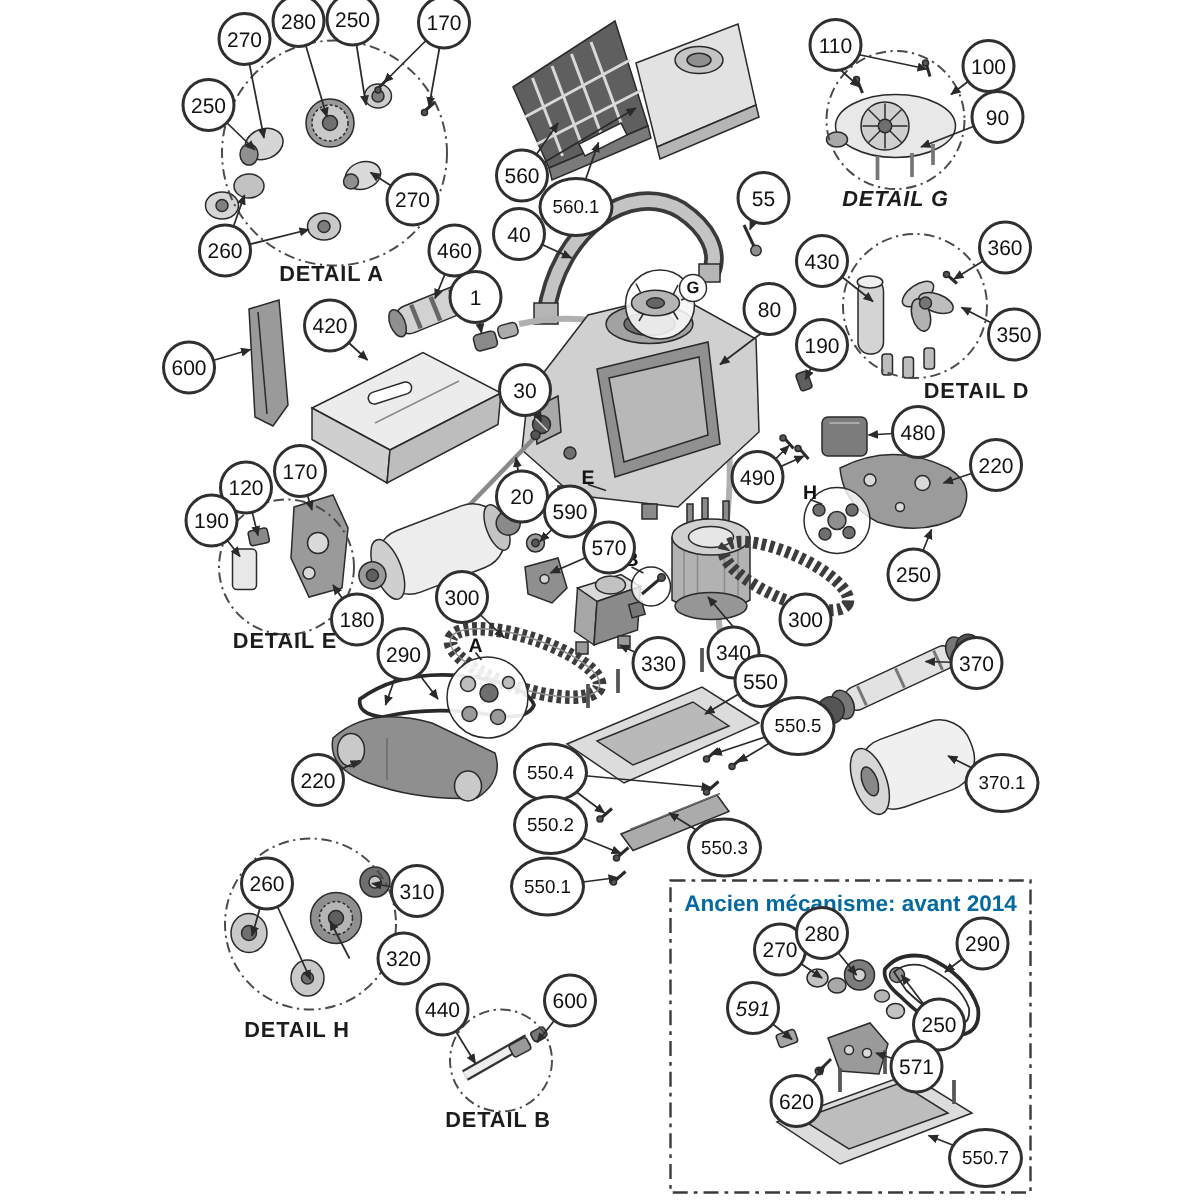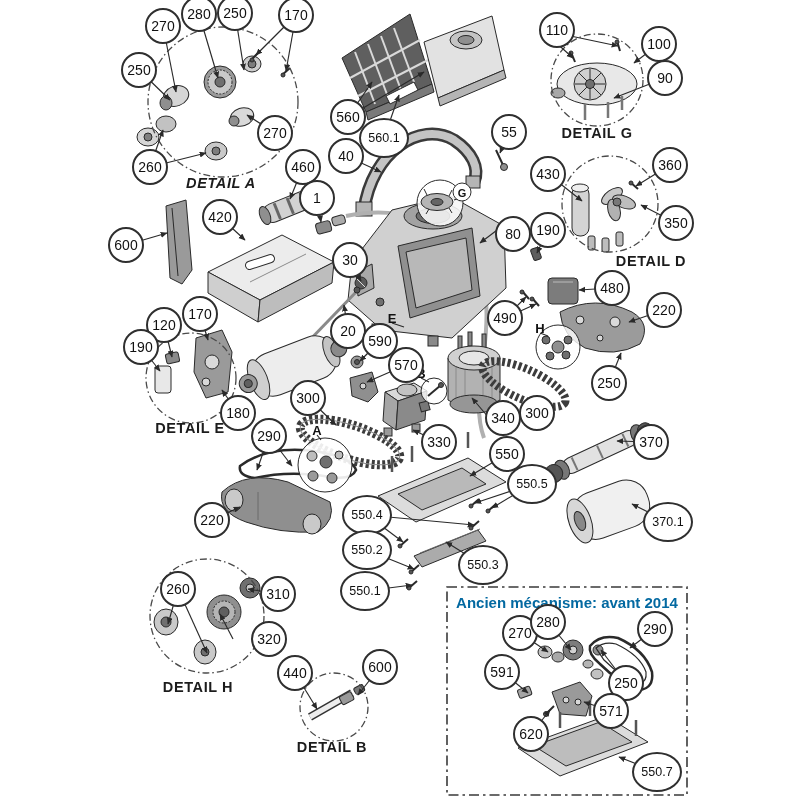--- a/index.html
+++ b/index.html
@@ -469,63 +469,63 @@
       <div class="callout" style="left: 647px; top: 60px;">90</div>
       <div class="callout" style="left: 530px; top: 156px;">430</div>
       <div class="callout" style="left: 652px; top: 147px;">360</div>
       <div class="callout" style="left: 658px; top: 205px;">350</div>
       <div class="callout" style="left: 108px; top: 227px;">600</div>
       <div class="callout" style="left: 202px; top: 199px;">420</div>
       <div class="callout" style="left: 285px; top: 149px;">460</div>
       <div class="callout" style="left: 299px; top: 180px;">1</div>
       <div class="callout" style="left: 332px; top: 242px;">30</div>
       <div class="callout" style="left: 330px; top: 313px;">20</div>
-      <div class="callout" style="left: 495px; top: 216px;">80</div>
+      <div class="callout" style="left: 495px; top: 188px;">80</div>
       <div class="callout" style="left: 530px; top: 212px;">190</div>
       <div class="callout" style="left: 594px; top: 270px;">480</div>
       <div class="callout" style="left: 487px; top: 300px;">490</div>
       <div class="callout" style="left: 646px; top: 292px;">220</div>
       <div class="callout" style="left: 591px; top: 365px;">250</div>
       <div class="callout" style="left: 146px; top: 307px;">120</div>
       <div class="callout" style="left: 182px; top: 296px;">170</div>
       <div class="callout" style="left: 123px; top: 329px;">190</div>
       <div class="callout" style="left: 220px; top: 395px;">180</div>
       <div class="callout" style="left: 362px; top: 323px;">590</div>
       <div class="callout" style="left: 388px; top: 347px;">570</div>
       <div class="callout" style="left: 290px; top: 380px;">300</div>
       <div class="callout" style="left: 421px; top: 424px;">330</div>
-      <div class="callout" style="left: 471px; top: 400px; margin-left: 14px;">340</div>
+      <div class="callout" style="left: 471px; top: 417px;">340</div>
       <div class="callout" style="left: 519px; top: 395px;">300</div>
       <div class="callout" style="left: 251px; top: 418px;">290</div>
       <div class="callout" style="left: 194px; top: 502px;">220</div>
       <div class="callout" style="left: 489px; top: 436px;">550</div>
       <div class="callout wide" style="left: 507px; top: 464px;">550.5</div>
       <div class="callout wide" style="left: 342px; top: 495px;">550.4</div>
       <div class="callout wide" style="left: 342px; top: 530px;">550.2</div>
       <div class="callout wide" style="left: 458px; top: 545px;">550.3</div>
       <div class="callout wide" style="left: 340px; top: 571px;">550.1</div>
       <div class="callout" style="left: 633px; top: 424px;">370</div>
       <div class="callout wide" style="left: 643px; top: 502px;">370.1</div>
       <div class="callout" style="left: 160px; top: 571px;">260</div>
       <div class="callout" style="left: 260px; top: 576px;">310</div>
       <div class="callout" style="left: 215px; top: 621px; margin-left: 36px;">320</div>
       <div class="callout" style="left: 277px; top: 655px;">440</div>
       <div class="callout" style="left: 362px; top: 649px;">600</div>
       <div class="callout" style="left: 502px; top: 615px;">270</div>
       <div class="callout" style="left: 530px; top: 604px;">280</div>
       <div class="callout" style="left: 637px; top: 611px;">290</div>
-      <div class="callout" style="left: 484px; top: 654px;">591</div>
+      <div class="callout" style="left: 484px; top: 654px; font-style: italic;">591</div>
       <div class="callout" style="left: 608px; top: 665px;">250</div>
       <div class="callout" style="left: 593px; top: 693px;">571</div>
       <div class="callout" style="left: 513px; top: 716px;">620</div>
       <div class="callout wide" style="left: 632px; top: 752px;">550.7</div>
     </div>
   <div id="label-layer">
-      <div class="detail-label" style="left: 221px; top: 183px; font-style: italic;">DETAIL A</div>
-      <div class="detail-label" style="left: 597px; top: 133px;">DETAIL G</div>
+      <div class="detail-label" style="left: 221px; top: 183px;">DETAIL A</div>
+      <div class="detail-label" style="left: 597px; top: 133px; font-style: italic;">DETAIL G</div>
       <div class="detail-label" style="left: 611px; top: 261px; margin-left: 40px;">DETAIL D</div>
       <div class="detail-label" style="left: 190px; top: 428px;">DETAIL E</div>
       <div class="detail-label" style="left: 198px; top: 687px;">DETAIL H</div>
       <div class="detail-label" style="left: 332px; top: 747px; text-align: center;">DETAIL B</div>
       <div class="ref-marker circled" style="left: 462px; top: 192px;">G</div>
       <div class="ref-marker" style="left: 392px; top: 318px;">E</div>
       <div class="ref-marker" style="left: 421px; top: 373px;">B</div>
       <div class="ref-marker" style="left: 317px; top: 430px;">A</div>
       <div class="ref-marker" style="left: 540px; top: 328px;">H</div>
     </div>

